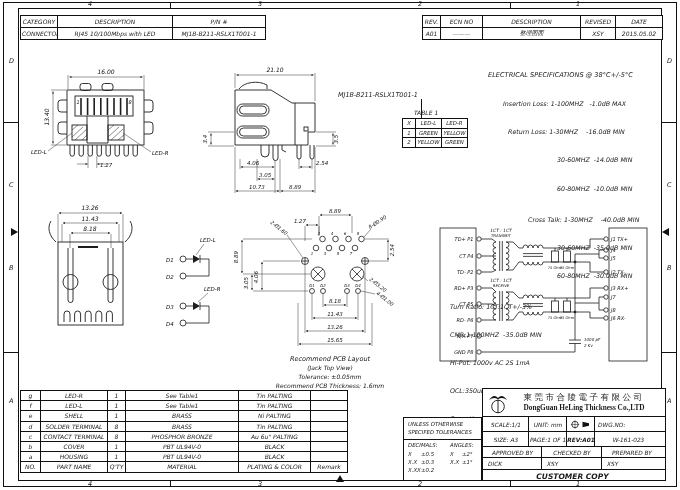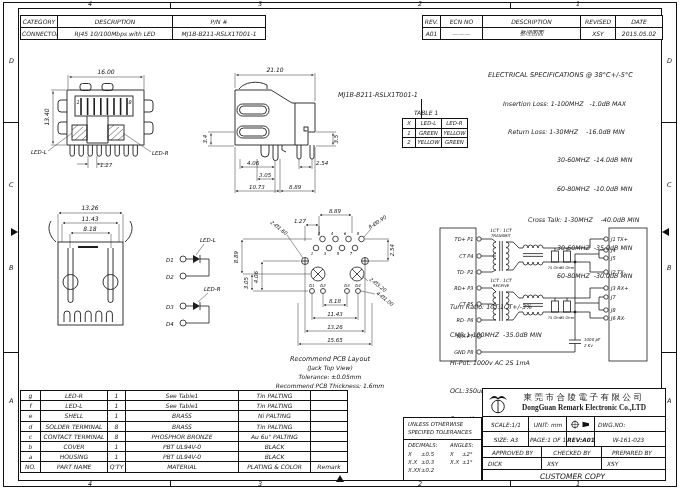--- a/index.html
+++ b/index.html
@@ -523,21 +523,21 @@
   </div>
 
   <div class="tb">
     <div class="r" style="top:0;height:28px">
       <svg class="abs" style="left:4px;top:2px" width="22" height="24" viewBox="0 0 22 24">
         <path d="M2,9 Q7,2 11,7 Q15,2 20,9 Q15,5.5 11,8.5 Q7,5.5 2,9 Z" fill="#111"></path>
         <circle cx="11" cy="15.5" r="6.3" fill="none" stroke="#111" stroke-width="0.9"></circle>
         <path d="M11,9 V22" stroke="#111" stroke-width="0.9"></path>
       </svg>
       <div class="cn">東莞市合陵電子有限公司</div>
-      <div class="en">DongGuan Remark Electronic Co.,LTD</div>
+      <div class="en">DongGuan HeLing Thickness Co.,LTD</div>
     </div>
     <div class="r" style="top:28px;height:15px">
       <div class="c" style="left:0;width:46px"></div>
         <div class="c" style="left:46px;width:38px"></div>
         <div class="c" style="left:84px;width:28px"></div>
       <div class="cell" style="left:0;top:0;width:46px;height:15px">SCALE:1/1</div>
       <div class="cell" style="left:46px;top:0;width:38px;height:15px">UNIT: mm</div>
       <div class="cell" style="left:84px;top:0;width:28px;height:15px">
         <svg width="26" height="13" viewBox="0 0 26 13">
             <circle cx="7" cy="6.5" r="3.2" fill="none" stroke="#111" stroke-width="0.8"></circle>
@@ -563,16 +563,16 @@
       <div class="cell" style="left:59px;top:0;width:60px;height:11px">CHECKED BY</div>
       <div class="cell" style="left:119px;top:0;width:60px;height:11px">PREPARED BY</div>
     </div>
     <div class="r" style="top:69px;height:12px">
       <div class="c" style="left:0;width:59px"></div>
         <div class="c" style="left:59px;width:60px"></div>
       <div class="cell" style="left:0;top:0;width:59px;height:12px;justify-content:flex-start;padding-left:5px">DICK</div>
       <div class="cell" style="left:59px;top:0;width:60px;height:12px;justify-content:flex-start;padding-left:5px">XSY</div>
       <div class="cell" style="left:119px;top:0;width:60px;height:12px;justify-content:flex-start;padding-left:5px">XSY</div>
     </div>
-    <div class="cell" style="left:0;top:81px;width:179px;height:12px;font-weight:normal;font-size:7.5px">CUSTOMER COPY</div>
+    <div class="cell" style="left:0;top:81px;width:179px;height:12px;font-weight:bold;font-size:7.5px">CUSTOMER COPY</div>
   </div>
 
 </div>
 
 </body></html>

